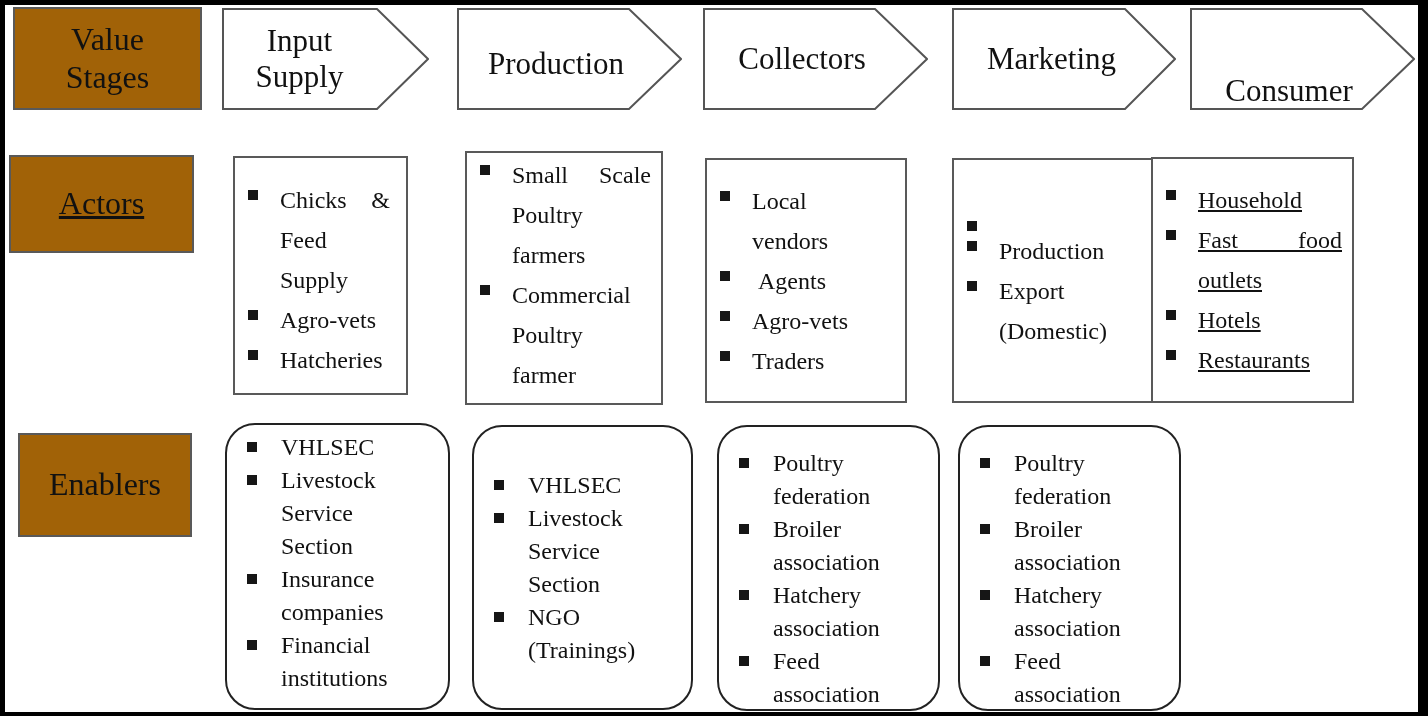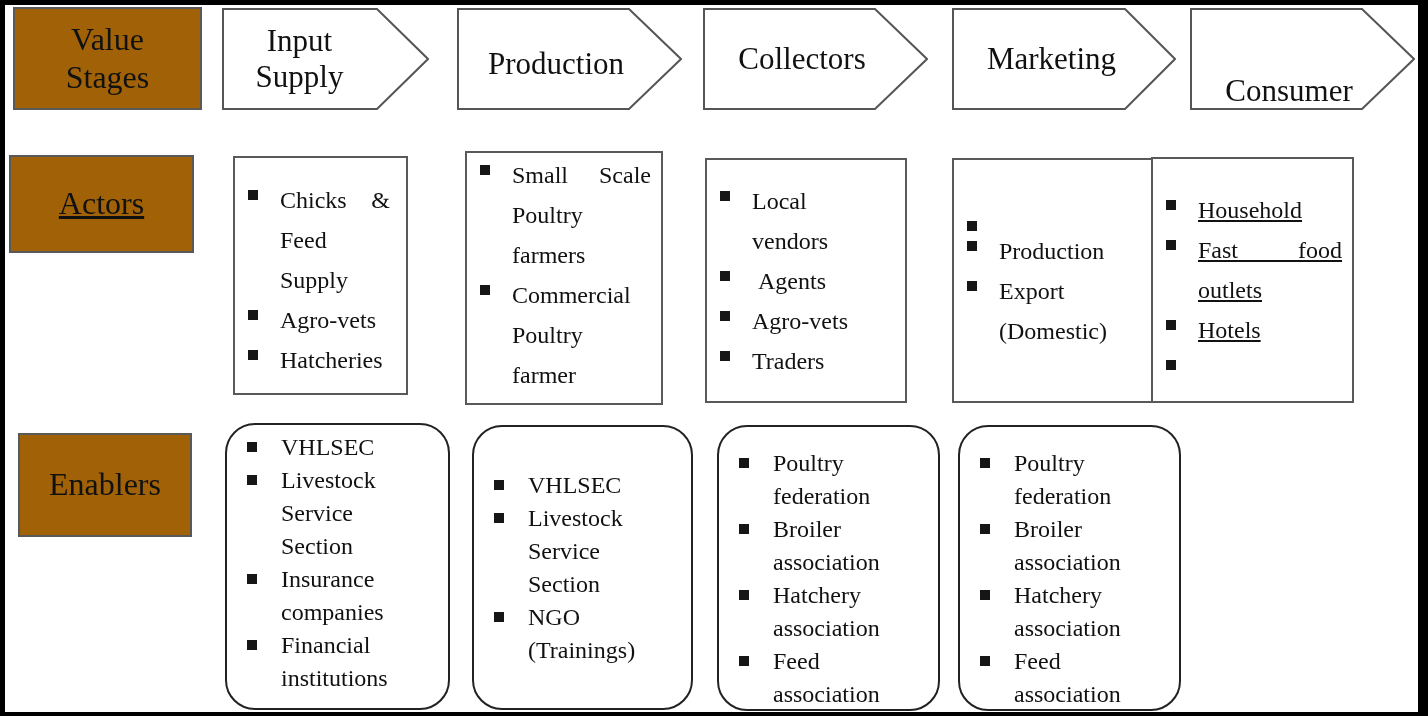--- a/index.html
+++ b/index.html
@@ -188,20 +188,21 @@
       <li class="item">
           <span class="sq"></span>
           <span class="txt">Fast food outlets</span>
         </li>
       <li class="item">
           <span class="sq"></span>
           <span class="txt">Hotels</span>
         </li>
       <li class="item">
           <span class="sq"></span>
+          <span class="txt">Restaurants</span>
         </li>
     </ul>
   </div>
 
   <div class="abs rect label-box" style="left:13px;top:428px;width:174px;height:104px;">
     <span>Enablers</span>
   </div>
 
   <div class="abs list-box rounded v-top e1">
     <ul class="blist">

